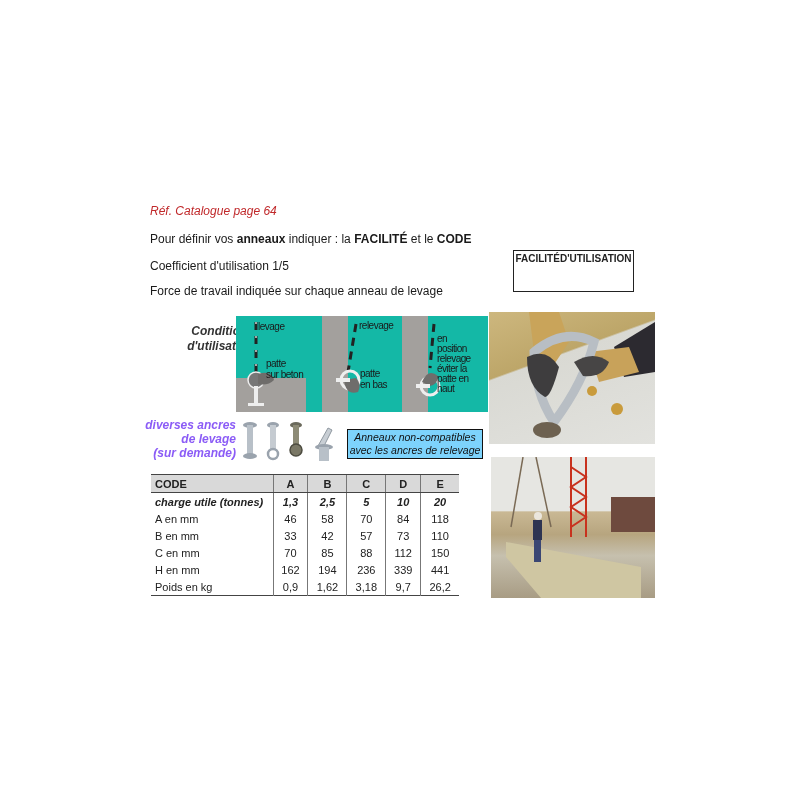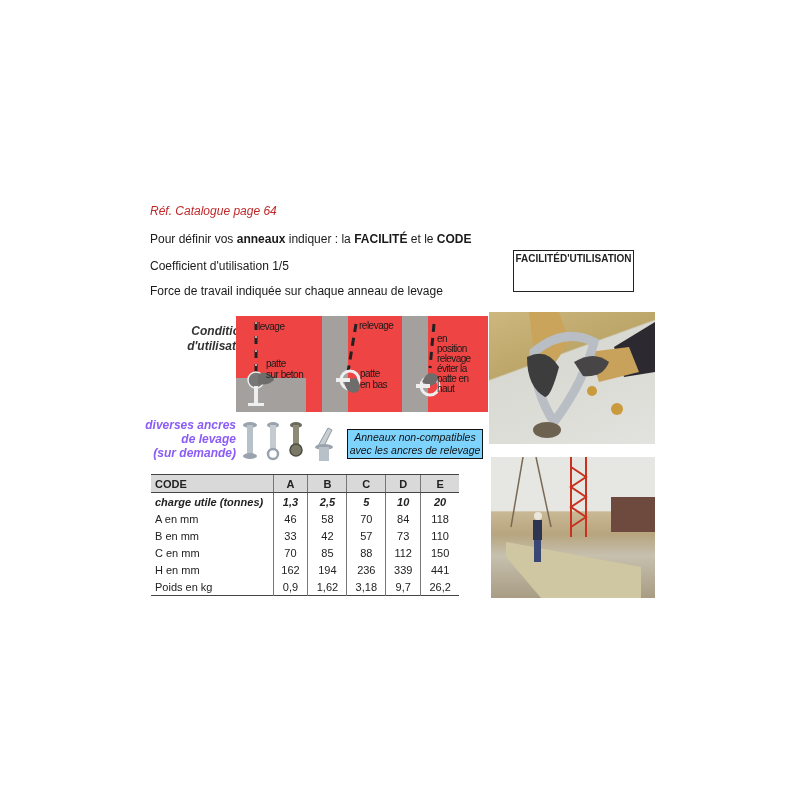--- a/index.html
+++ b/index.html
@@ -7,21 +7,21 @@
          font-family: "Liberation Sans", sans-serif; color: #1a1a1a; }
   .abs { position: absolute; }
   .ref { left: 150px; top: 204px; font-size: 12px; font-style: italic; color: #c0282a; }
   .line { left: 150px; font-size: 12px; color: #1a1a1a; white-space: nowrap; }
   .line b { font-weight: bold; }
   .facil { left: 513px; top: 250px; width: 119px; height: 40px; border: 1px solid #222;
            font-size: 10px; font-weight: bold; text-align: center; line-height: 16px;
            display: flex; flex-direction: row; justify-content: center; color: #222; }
   .cond-label { left: 148px; top: 324px; width: 106px; text-align: right;
                 font-style: italic; font-weight: bold; font-size: 12px; line-height: 15px; color: #333; }
-  .diagram { left: 236px; top: 316px; width: 252px; height: 96px; background: #ef4444; overflow: hidden; }
+  .diagram { left: 236px; top: 316px; width: 252px; height: 96px; background: #14b8a6; overflow: hidden; }
   .anch-label { left: 140px; top: 418px; width: 96px; text-align: right;
                 font-style: italic; font-weight: bold; font-size: 12px; line-height: 14px; color: #8b5cf6; }
   .warn { left: 347px; top: 429px; width: 134px; border: 1px solid #111; font-style: italic;
           font-size: 10.5px; line-height: 13px; text-align: center; padding: 1px 0; color: #111; background:#7dd3fc; }
   table.spec { position: absolute; left: 151px; top: 474px; width: 308px; border-collapse: collapse;
                font-size: 11px; color: #222; border-bottom: 1px solid #444; }
   table.spec th { background: #d9d9d9; font-weight: bold; height: 17px; padding: 0 4px;
                   border-top: 1px solid #444; border-bottom: 1px solid #444; text-align: center; }
   table.spec th:first-child { text-align: left; }
   table.spec td { height: 17px; padding: 0 4px; text-align: center; }

